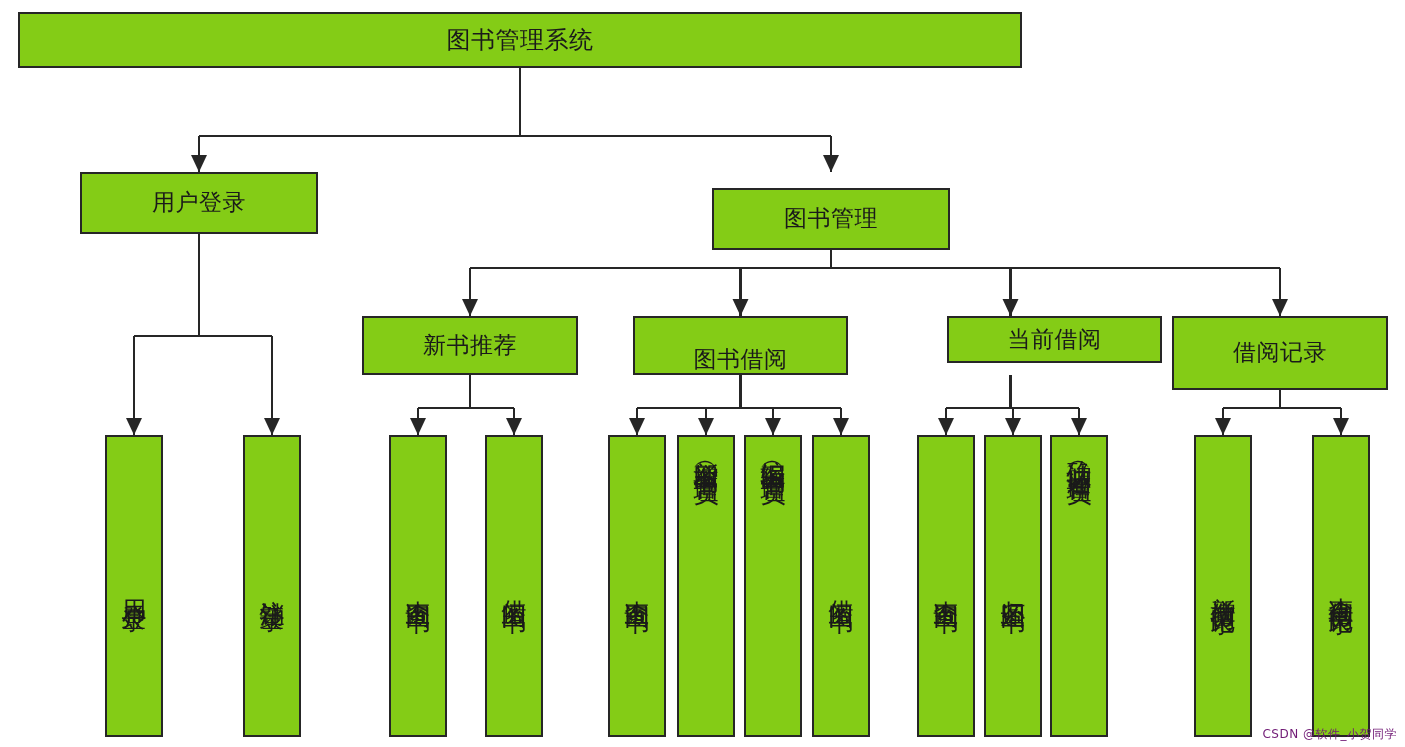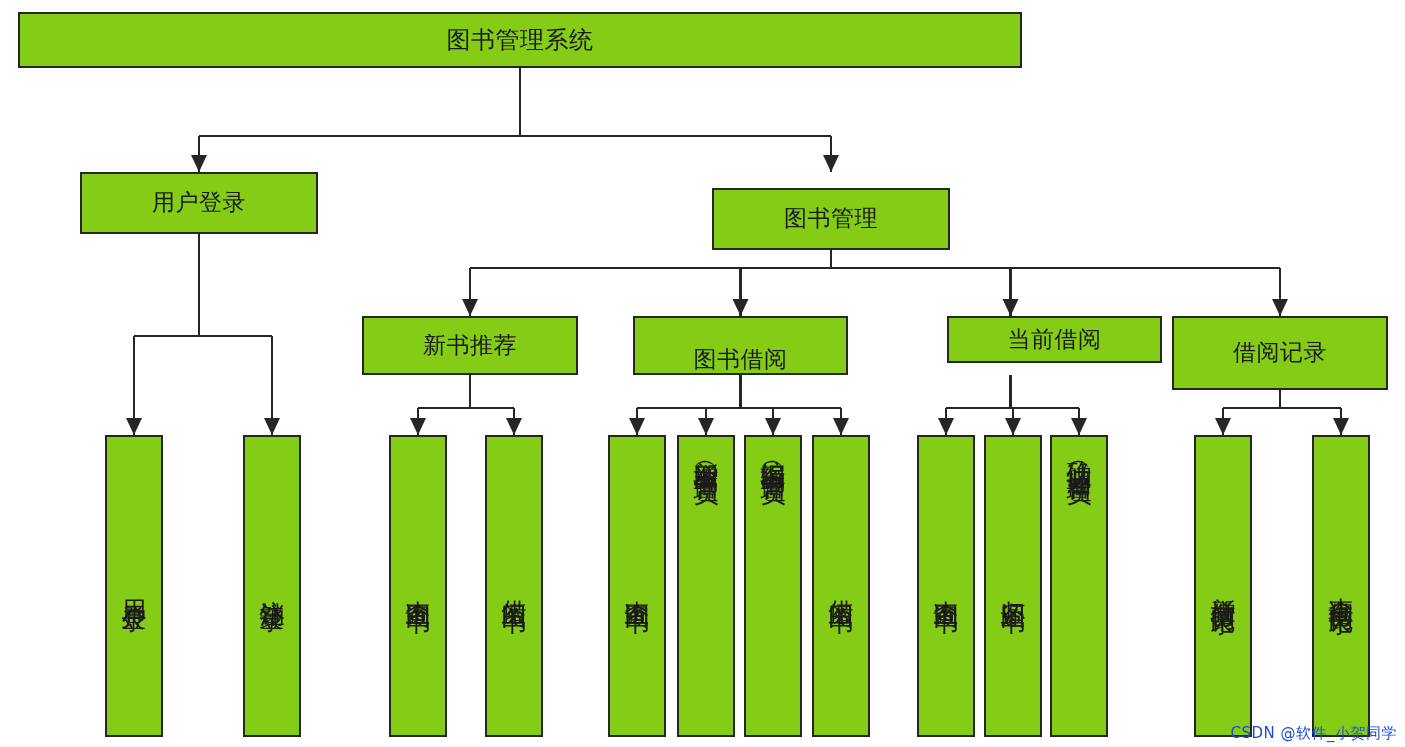--- a/index.html
+++ b/index.html
@@ -65,22 +65,22 @@
     line-height: 1;
   }
   
   .node.v.top {
     align-items: flex-start;
   }
   .watermark {
     position: absolute;
     right: 8px;
     bottom: 4px;
-    font-size: 15px;
-    color: #1d4ed8;
+    font-size: 12px;
+    color: #701a75;
     letter-spacing: 0.5px;
     white-space: nowrap;
     font-family: "DejaVu Sans", "Liberation Sans", sans-serif;
   }
 </style>
 </head>
 <body>
 
 <div id="canvas">
   <svg id="edges" viewBox="0 0 1405 747">

